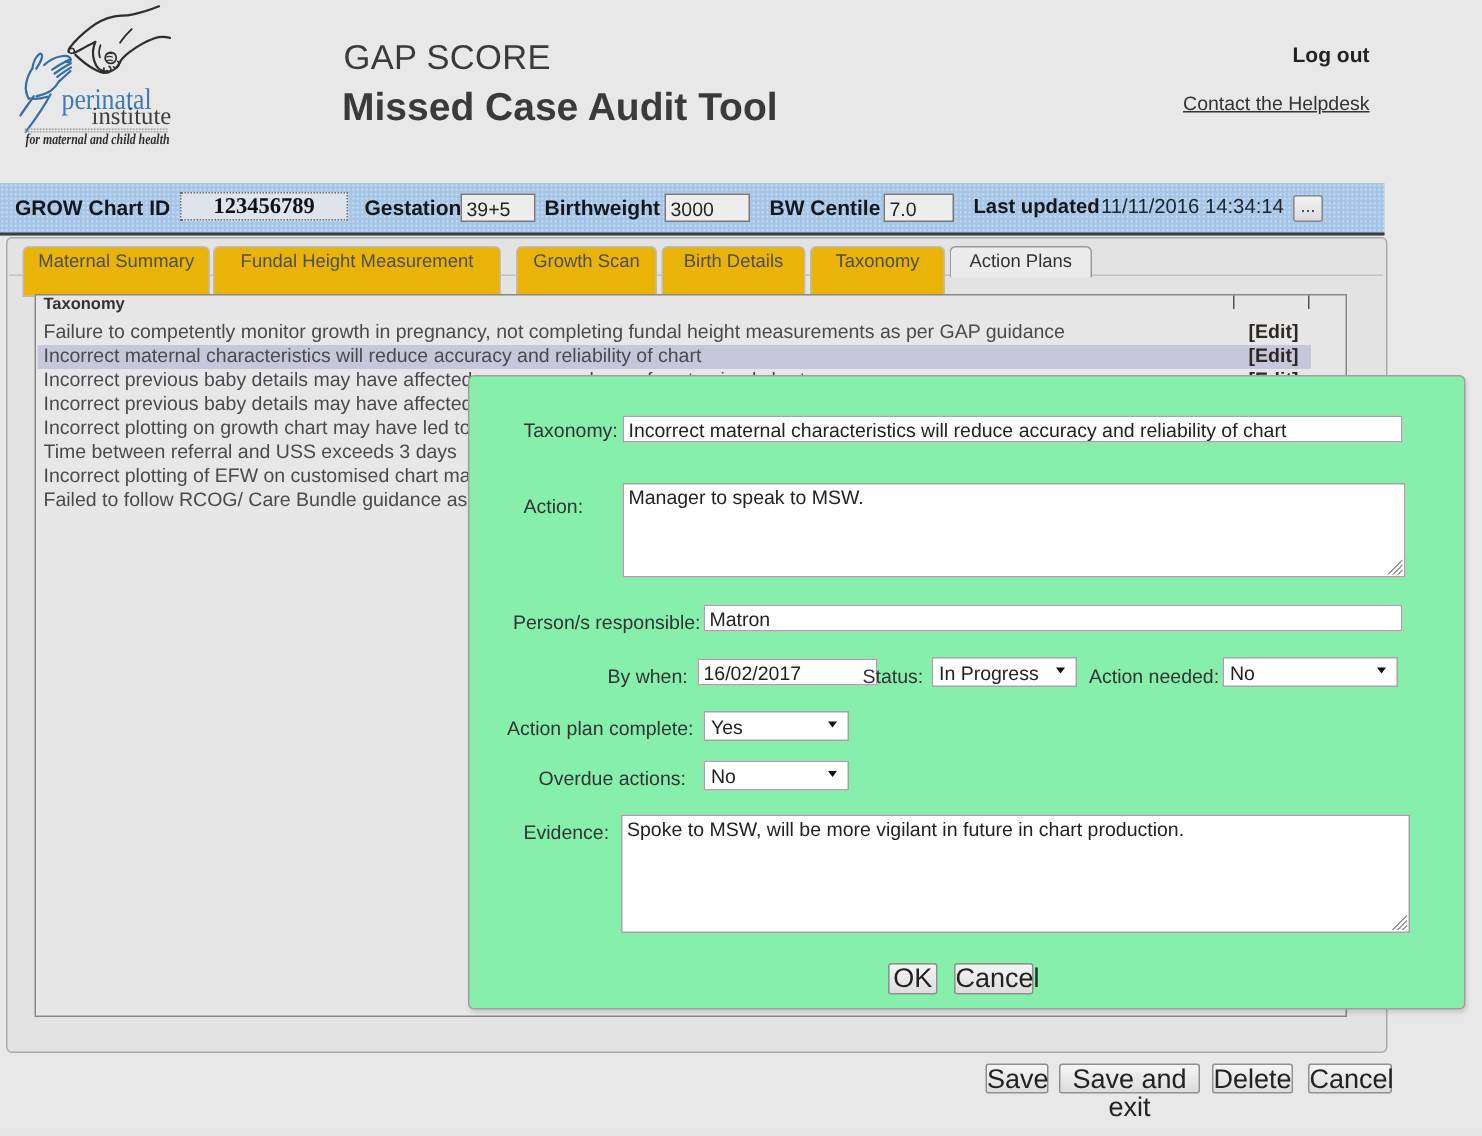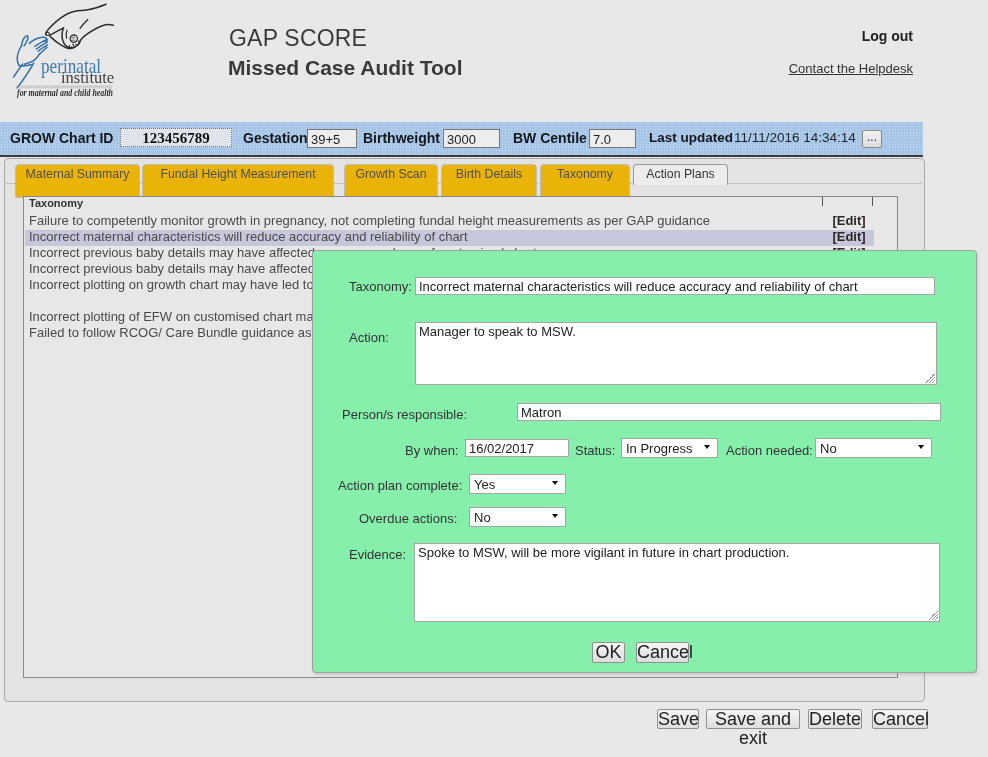--- a/index.html
+++ b/index.html
@@ -1,20 +1,20 @@
 <!DOCTYPE html>
 <html><head>
 <meta charset="utf-8">
 <style>
 * { margin:0; padding:0; box-sizing:border-box; }
 html,body { width:988px; height:757px; background:#e8e8e8; font-family:"Liberation Sans",sans-serif; position:relative; overflow:hidden; }
 .abs { position:absolute; }
 
 #gapscore { left:229px; top:25px; font-size:23px; color:#3a3a3a; letter-spacing:0.2px; }
-#subtitle { left:228px; top:56px; font-size:21px; font-weight:bold; color:#3a3a3a; }
+#subtitle { left:228px; top:56px; font-size:26px; font-weight:bold; color:#3a3a3a; }
 #logout { right:75px; top:28px; font-size:14px; font-weight:bold; color:#222; }
 #helpdesk { right:75px; top:61px; font-size:13px; color:#333; text-decoration:underline; }
 
 #bluebar { left:0; top:122px; width:923px; height:35px;
   background-color:#a6c5e7;
   background-image:radial-gradient(rgba(228,239,250,0.55) 0.6px, transparent 0.75px);
   background-size:3px 3px;
   border-bottom:2px solid #3d3d3d; }
 #bluebar .lbl { position:absolute; top:8px; font-size:14px; font-weight:bold; color:#14181c; }
 #bluebar .inp { position:absolute; top:7px; height:19px; background:#ededed; border:1px solid #787878; font-size:13px; color:#222; padding:2px 3px 0 3px; }
@@ -128,20 +128,21 @@
       </div>
       <div class="row" style="top:65px;">
         <span class="t">Incorrect previous baby details may have affected accuracy and use of customised chart</span>
         <span class="e">[Edit]</span>
       </div>
       <div class="row" style="top:81px;">
         <span class="t">Incorrect plotting on growth chart may have led to missed referral</span>
         <span class="e">[Edit]</span>
       </div>
       <div class="row" style="top:97px;">
+        <span class="t">Time between referral and USS exceeds 3 days</span>
         <span class="e">[Edit]</span>
       </div>
       <div class="row" style="top:113px;">
         <span class="t">Incorrect plotting of EFW on customised chart may have led to missed referral</span>
         <span class="e">[Edit]</span>
       </div>
       <div class="row" style="top:129px;">
         <span class="t">Failed to follow RCOG/ Care Bundle guidance as required</span>
         <span class="e">[Edit]</span>
       </div>
@@ -154,24 +155,24 @@
   <div class="btn" style="left:872px; top:709px; width:56px; height:20px;">Cancel</div>
 
   <div class="abs" id="modal">
     <span class="lb" style="left:36px; top:28px;">Taxonomy:</span>
     <span class="fi" style="left:102px; top:26px; width:520px; height:18px;">Incorrect maternal characteristics will reduce accuracy and reliability of chart</span>
 
     <span class="lb" style="left:36px; top:79px;">Action:</span>
     <span class="fi" style="left:102px; top:71px; width:522px; height:63px;">Manager to speak to MSW.<span class="grip"></span></span>
 
     <span class="lb" style="left:29px; top:156px;">Person/s responsible:</span>
-    <span class="fi" style="left:156px; top:152px; width:424px; height:18px;margin-left:48px;">Matron</span>
+    <span class="fi" style="left:156px; top:152px; width:466px; height:18px;">Matron</span>
 
     <span class="lb" style="left:92px; top:192px;">By when:</span>
-    <span class="fi" style="left:152px; top:188px; width:104px; height:18px;">16/02/2017</span>
+    <span class="fi" style="left:152px; top:188px; width:120px; height:18px;">16/02/2017</span>
     <span class="lb" style="left:262px; top:192px;">Status:</span>
     <span class="sel" style="left:308px; top:187px; width:97px; height:20px;">In Progress<span class="ar"></span></span>
     <span class="lb" style="left:413px; top:192px;">Action needed:</span>
     <span class="sel" style="left:502px; top:187px; width:117px; height:20px;">No<span class="ar"></span></span>
 
     <span class="lb" style="left:25px; top:227px;">Action plan complete:</span>
     <span class="sel" style="left:156px; top:223px; width:97px; height:20px;">Yes<span class="ar"></span></span>
 
     <span class="lb" style="left:46px; top:260px;">Overdue actions:</span>
     <span class="sel" style="left:156px; top:256px; width:97px; height:20px;">No<span class="ar"></span></span>

